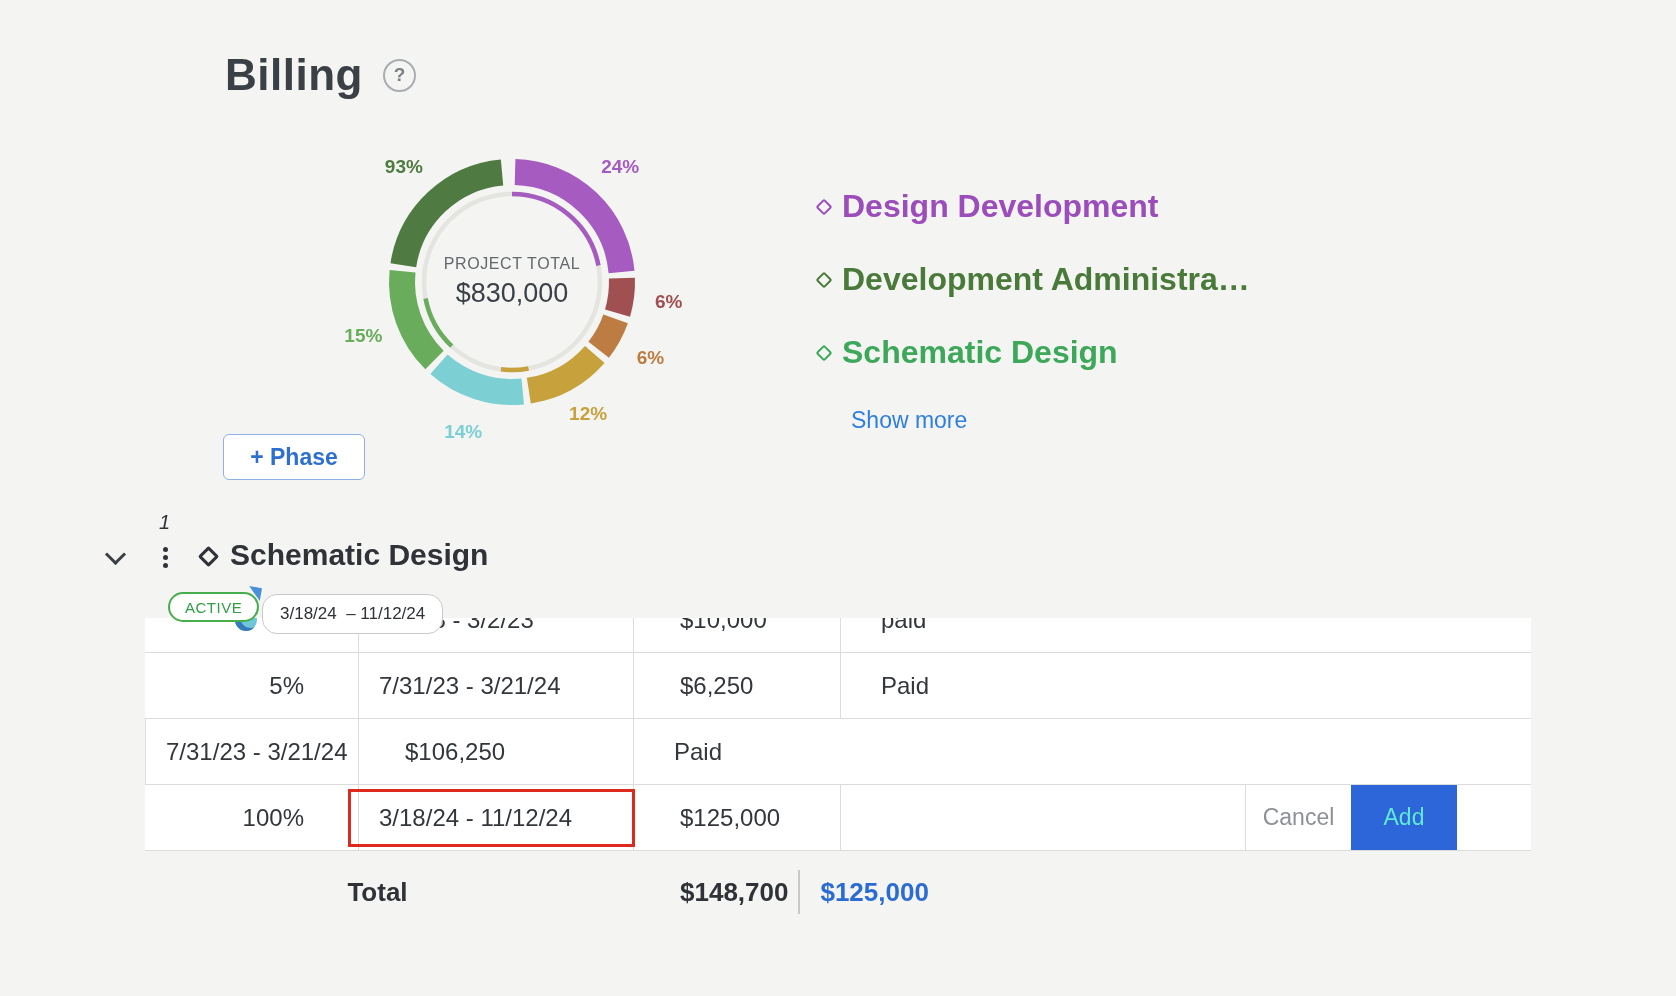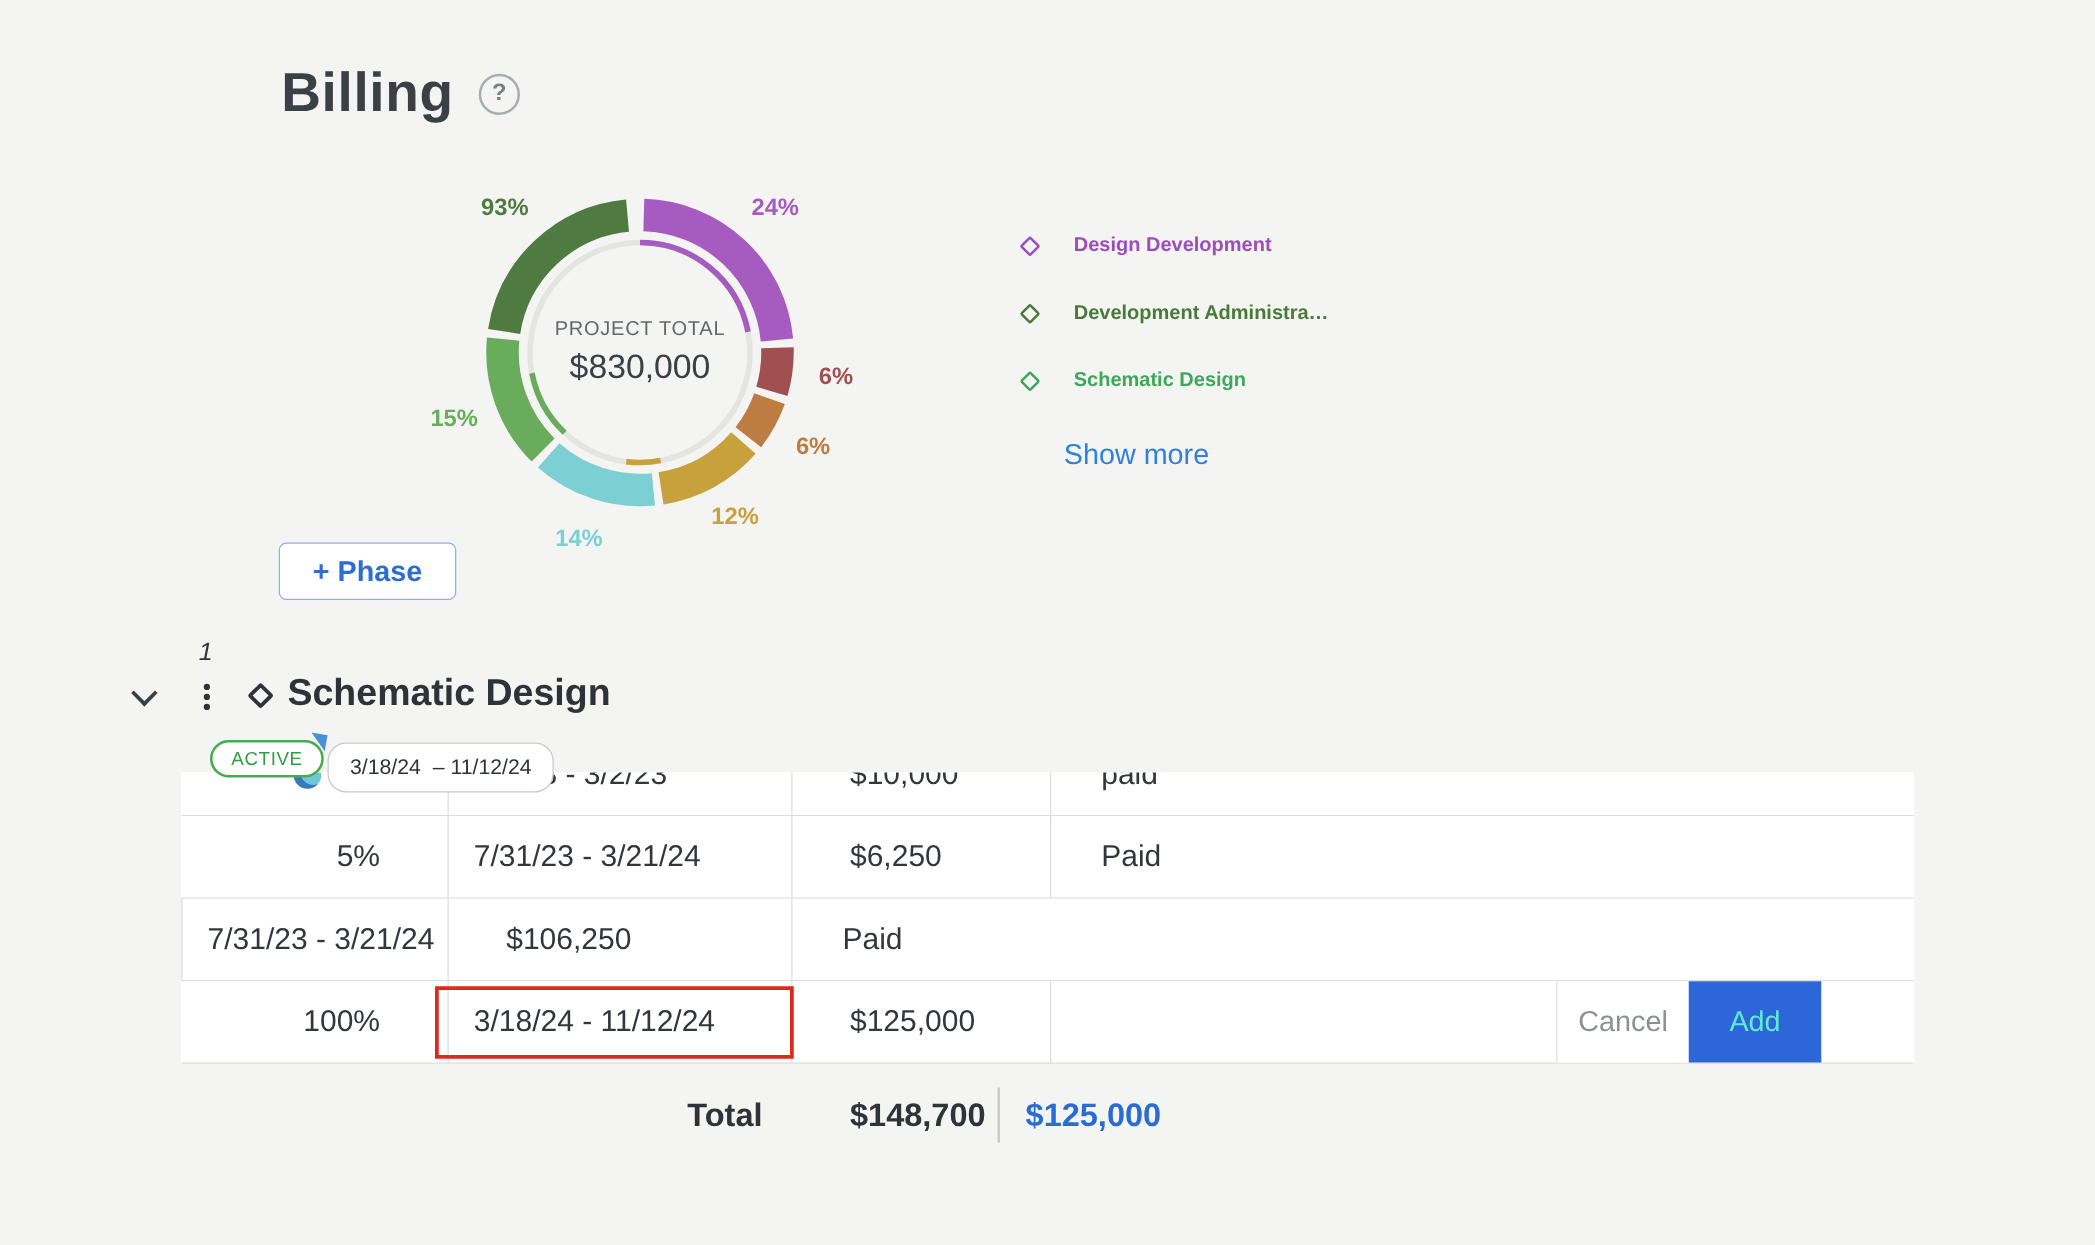--- a/index.html
+++ b/index.html
@@ -16,21 +16,21 @@
   
   .donut-wrap{position:absolute;left:332px;top:112px;width:360px;height:345px}
   .donut-wrap svg{position:absolute;left:0;top:0;overflow:visible}
   .donut-center{position:absolute;left:180px;top:170px;transform:translate(-50%,-50%);text-align:center;width:200px}
   .donut-center-label{font-size:16px;color:#63686d;letter-spacing:.6px}
   .donut-center-value{font-size:27px;color:#3b4046;font-weight:500;margin-top:5px}
   .donut-label{position:absolute;transform:translate(-50%,-50%);font-size:19px;font-weight:600;white-space:nowrap}
 
   
   .legend{position:absolute;left:818px;top:188px}
-  .legend-item{display:flex;align-items:center;gap:29px;margin-bottom:36px;font-size:16px;font-weight:700;cursor:pointer;white-space:nowrap}
+  .legend-item{display:flex;align-items:center;gap:12px;margin-bottom:36px;font-size:32px;font-weight:700;cursor:pointer;white-space:nowrap}
   .diamond{width:12px;height:12px;border:2.5px solid currentColor;transform:rotate(45deg);border-radius:2px;flex:none}
   .show-more{margin-left:33px;font-size:23px;font-weight:400;cursor:pointer;display:inline-block}
 
   
   .phase-btn{position:absolute;left:223px;top:434px;width:142px;height:46px;background:#fff;border:1.5px solid #8db1e8;
     border-radius:6px;color:#2d6fd1;font-size:23px;font-weight:600;font-family:inherit;cursor:pointer}
 
   
   .phase-index{position:absolute;left:159px;top:511px;font-style:italic;font-size:20px;color:#2f3237}
   .chevron{position:absolute;left:108px;top:547px;width:15px;height:15px;border-right:3px solid #3a3f45;border-bottom:3px solid #3a3f45;transform:rotate(45deg);cursor:pointer}
@@ -58,21 +58,21 @@
   .cell-status{padding-left:40px;border-left:1px solid #dcdcdc}
   .dot-icon{width:22px;height:22px;border-radius:50%;background:#6ec6d8;box-shadow:inset 5px -3px 0 rgba(43,108,180,.85);margin-right:12px;flex:none}
   .highlight-box{position:absolute;left:-11px;top:4px;right:-2px;bottom:3px;border:3.5px solid #dd2a1c;pointer-events:none}
   .row-actions{margin-left:auto;margin-right:74px;display:flex;height:100%}
   .btn-cancel{width:106px;height:100%;display:flex;align-items:center;justify-content:center;border-left:1px solid #ddd;
     color:#8d9095;font-size:23px;background:#fff;cursor:pointer}
   .btn-add{width:106px;height:100%;display:flex;align-items:center;justify-content:center;background:#2d66d9;color:#5eead4;font-size:23px;cursor:pointer}
 
   
   .total-row{position:absolute;left:145px;top:866px;width:1386px;display:flex;align-items:center;font-size:26px;color:#2f3237;height:52px}
-  .total-label{width:465px;text-align:right;font-weight:700}
+  .total-label{width:465px;text-align:center;font-weight:700}
   .total-billed{margin-left:70px;font-weight:700}
   .total-sep{width:2px;height:44px;background:#c9c9c9;margin-left:10px}
   .total-pending{margin-left:20px;font-weight:700;color:#2b6cd4}
 </style>
 </head>
 <body>
 
 <div class="page">
 
   <div class="title-row">

